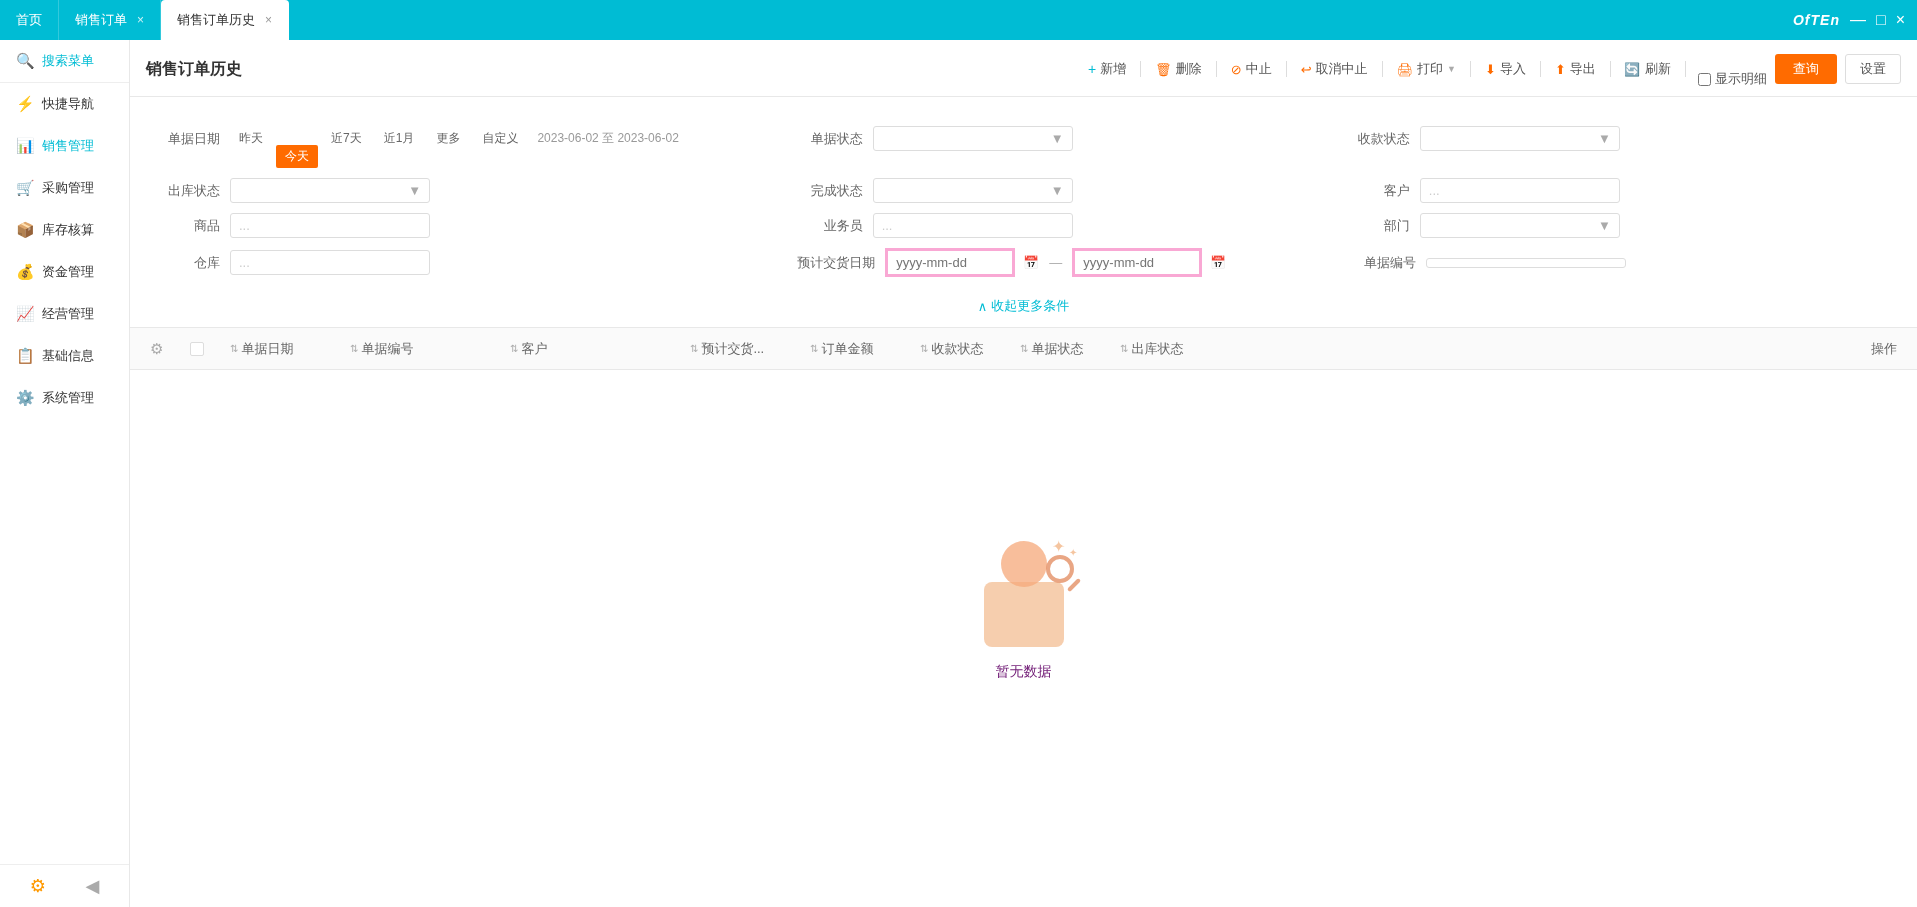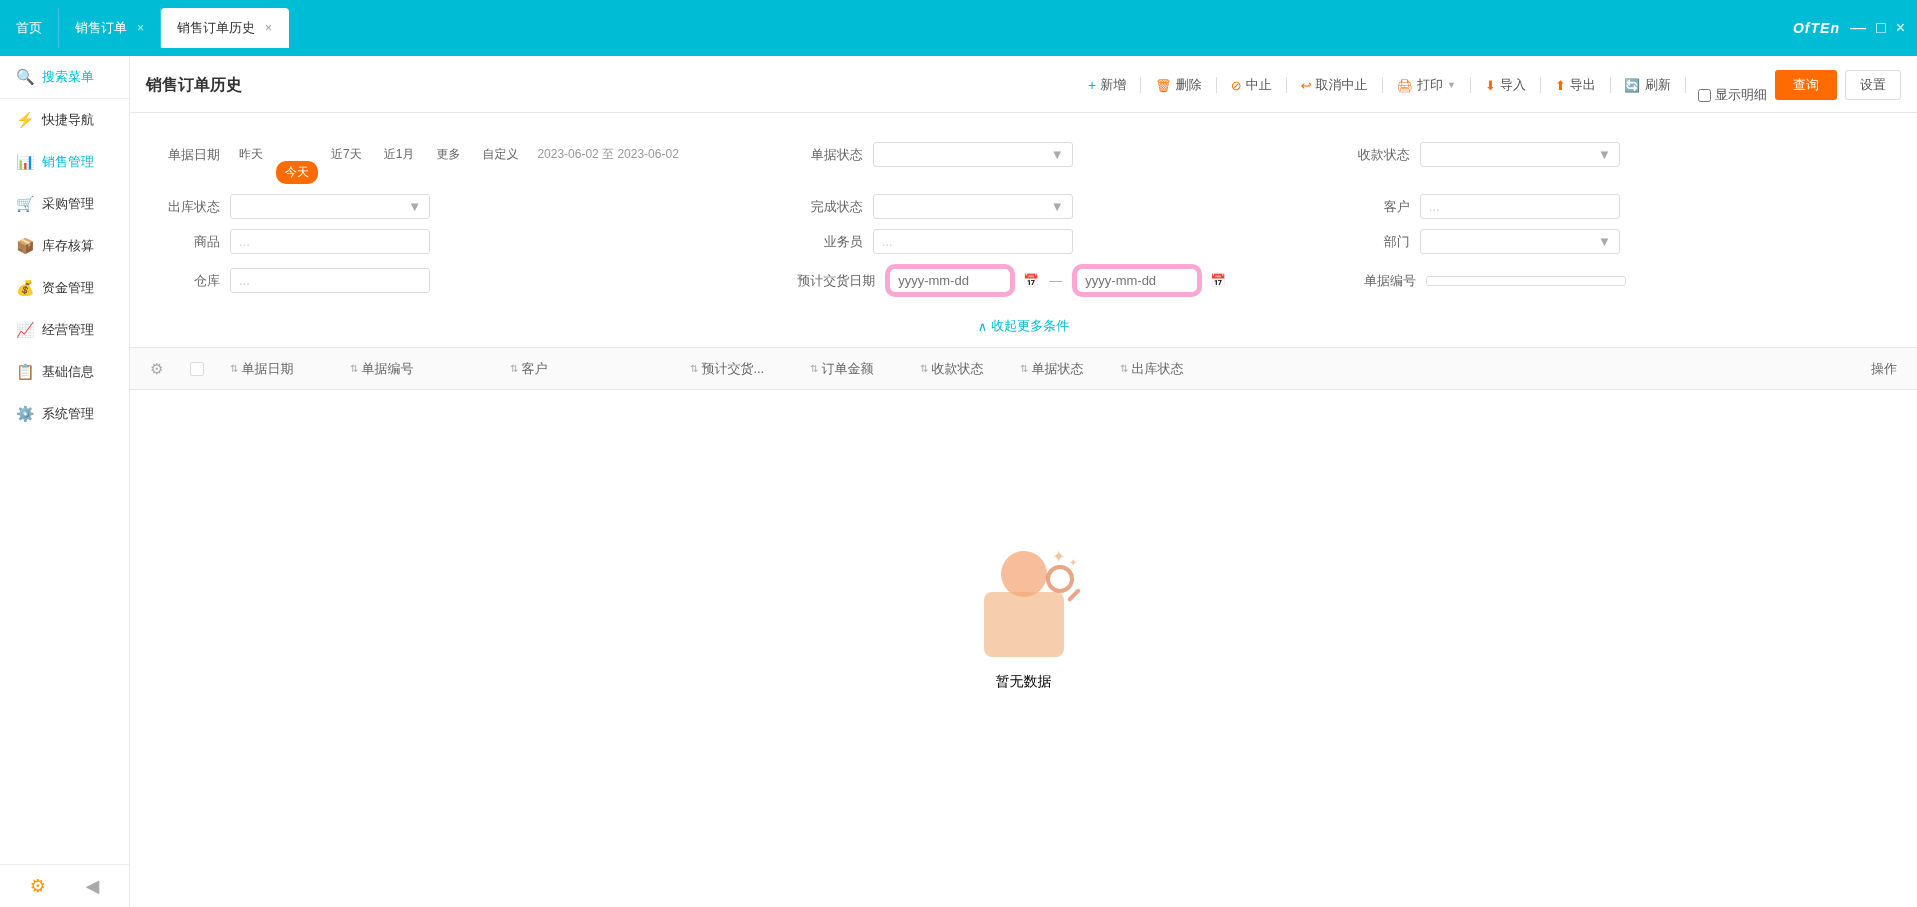--- a/index.html
+++ b/index.html
@@ -31,26 +31,26 @@
     .btn-query { background: #ff6b00; color: #fff; border: none; padding: 6px 18px; border-radius: 3px; cursor: pointer; font-size: 13px; }
     .btn-set { background: #fff; color: #555; border: 1px solid #ddd; padding: 5px 14px; border-radius: 3px; cursor: pointer; font-size: 13px; }
 
     
     .filter-area { background: #fff; padding: 12px 20px; border-bottom: 1px solid #e8e8e8; flex-shrink: 0; }
     .filter-row { display: flex; align-items: center; margin-bottom: 10px; gap: 0; }
     .filter-label { width: 80px; color: #666; font-size: 13px; text-align: right; padding-right: 10px; flex-shrink: 0; }
     .filter-control { flex: 1; display: flex; align-items: center; gap: 6px; }
     .date-tags { display: flex; align-items: center; gap: 4px; }
     .date-tag { padding: 2px 8px; border-radius: 10px; font-size: 12px; cursor: pointer; color: #666; border: 1px solid transparent; }
-    .date-tag.active { background: #ff6b00; color: #fff; border-radius: 10px; margin-top: 36px; }
+    .date-tag.active { background: #ff6b00; color: #fff; border-radius: 2px; margin-top: 36px; }
     .date-range { color: #999; font-size: 12px; margin-left: 6px; }
     .filter-select { display: flex; align-items: center; border: 1px solid #ddd; border-radius: 3px; padding: 4px 8px; background: #fff; cursor: pointer; min-width: 180px; justify-content: space-between; color: #999; font-size: 13px; }
     .filter-select-arrow { color: #aaa; margin-left: 8px; }
     .filter-input { border: 1px solid #ddd; border-radius: 3px; padding: 4px 8px; background: #fff; min-width: 180px; color: #999; font-size: 13px; }
-    .filter-date-input { border: 5px solid #f9a8d4; border-radius: 10px; padding: 4px 8px; background: #fff; color: #999; font-size: 13px; width: 130px; }
+    .filter-date-input { border: 3px solid #f9a8d4; border-radius: 0; padding: 4px 8px; background: #fff; color: #999; font-size: 13px; width: 130px; }
     .filter-date-sep { color: #aaa; margin: 0 6px; }
     .filter-cal-icon { color: #aaa; cursor: pointer; margin-left: 4px; }
     .collapse-row { display: flex; justify-content: center; align-items: center; color: #00bcd4; cursor: pointer; font-size: 12px; gap: 4px; padding: 4px 0 0 0; }
 
     
     .table-area { flex: 1; background: #fff; margin: 0; overflow: auto; display: flex; flex-direction: column; }
     .table-header-row { display: flex; align-items: center; background: #fafafa; border-bottom: 1px solid #e8e8e8; padding: 0 12px; min-height: 42px; flex-shrink: 0; }
     .th { display: flex; align-items: center; gap: 3px; color: #666; font-size: 13px; padding: 0 8px; font-weight: normal; }
     .th-sort { color: #aaa; font-size: 10px; }
     .table-empty { flex: 1; display: flex; flex-direction: column; align-items: center; justify-content: center; color: #bbb; font-size: 14px; padding-bottom: 60px; }
@@ -79,21 +79,21 @@
     .col-status { flex: 0 0 100px; }
     .col-out { flex: 0 0 100px; }
     .col-op { flex: 1; text-align: right; display: flex; justify-content: flex-end; }
 
     .display-toggle { display: flex; align-items: center; gap: 4px; font-size: 12px; color: #555; }
     .display-toggle input[type=checkbox] { cursor: pointer; }
   </style>
 </head>
 <body>
 
-<div style="height:56px; background:#00bcd4; display:flex; align-items:center; flex-shrink:0; position:relative;">
+<div style="height:40px; background:#00bcd4; display:flex; align-items:center; flex-shrink:0; position:relative;">
   <div class="tab-item">
     <span>首页</span>
   </div>
   <div class="tab-item">
     <span>销售订单</span>
     <span class="tab-close">×</span>
   </div>
   <div class="tab-item active">
     <span>销售订单历史</span>
     <span class="tab-close" style="color:#999;">×</span>
@@ -362,18 +362,18 @@
           <div style="position:absolute; bottom:0; left:50%; transform:translateX(-50%); width:80px; height:65px; background:#f5c5a0; border-radius:8px; opacity:0.85;"></div>
 
           <div style="position:absolute; top:4px; left:50%; transform:translateX(-50%); width:46px; height:46px; background:#f5a87a; border-radius:50%; opacity:0.75;"></div>
 
           <div style="position:absolute; top:18px; right:10px; width:28px; height:28px; border:4px solid #e08050; border-radius:50%; opacity:0.7;"></div>
           <div style="position:absolute; top:40px; right:8px; width:4px; height:16px; background:#e08050; transform:rotate(45deg); border-radius:2px; opacity:0.7;"></div>
 
           <div style="position:absolute; top:0; right:18px; color:#f5c5a0; font-size:16px;">✦</div>
           <div style="position:absolute; top:10px; right:6px; color:#f5c5a0; font-size:10px;">✦</div>
         </div>
-        <span style="color:#000000; font-size:14px;">暂无数据</span>
+        <span style="color:#701a75; font-size:14px;">暂无数据</span>
       </div>
     </div>
 
   </div>
 </div>
 
 </body></html>

